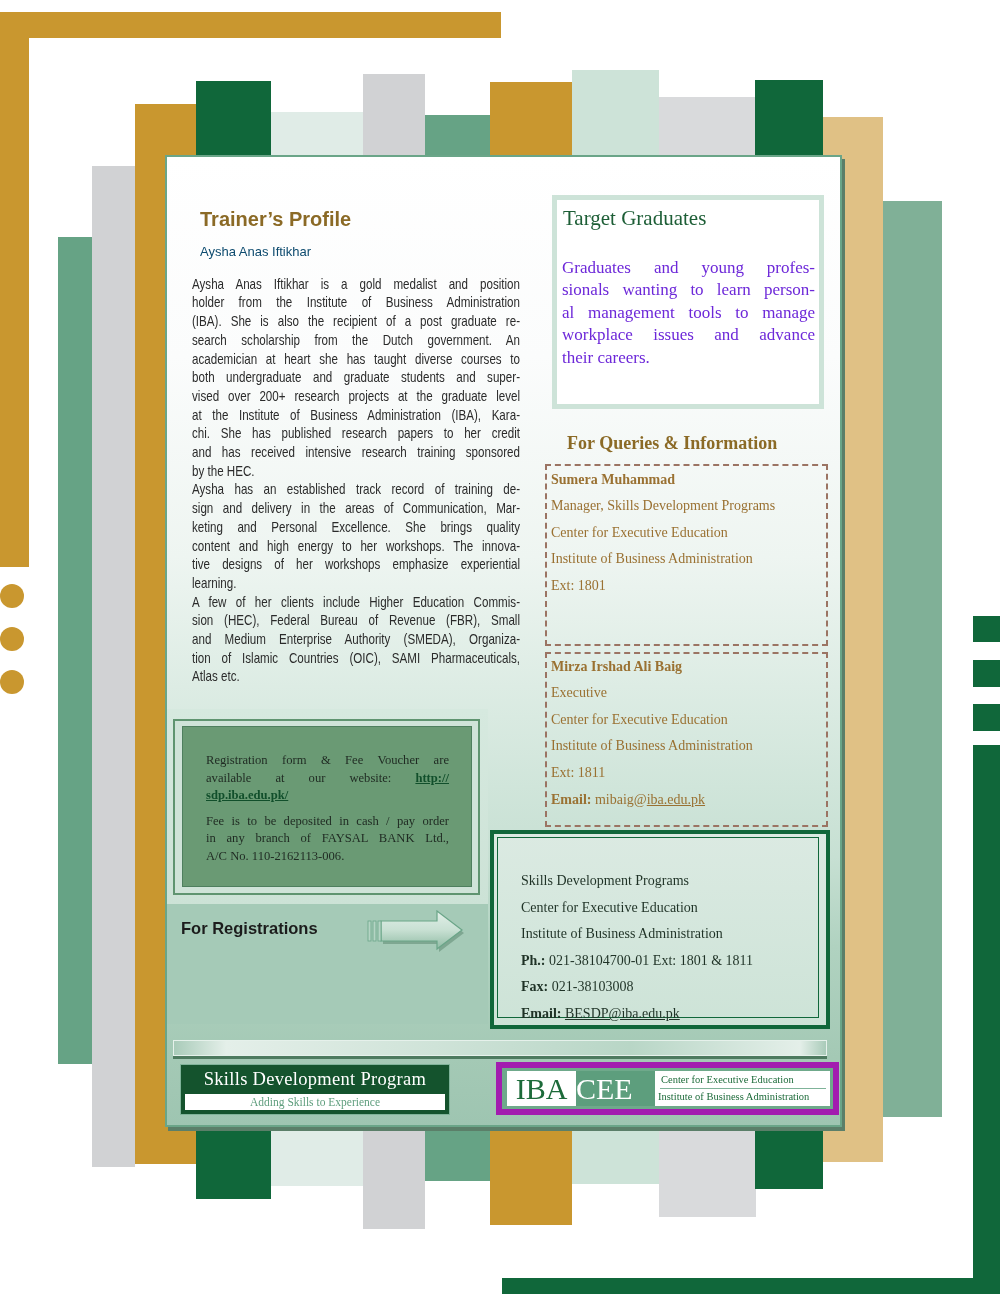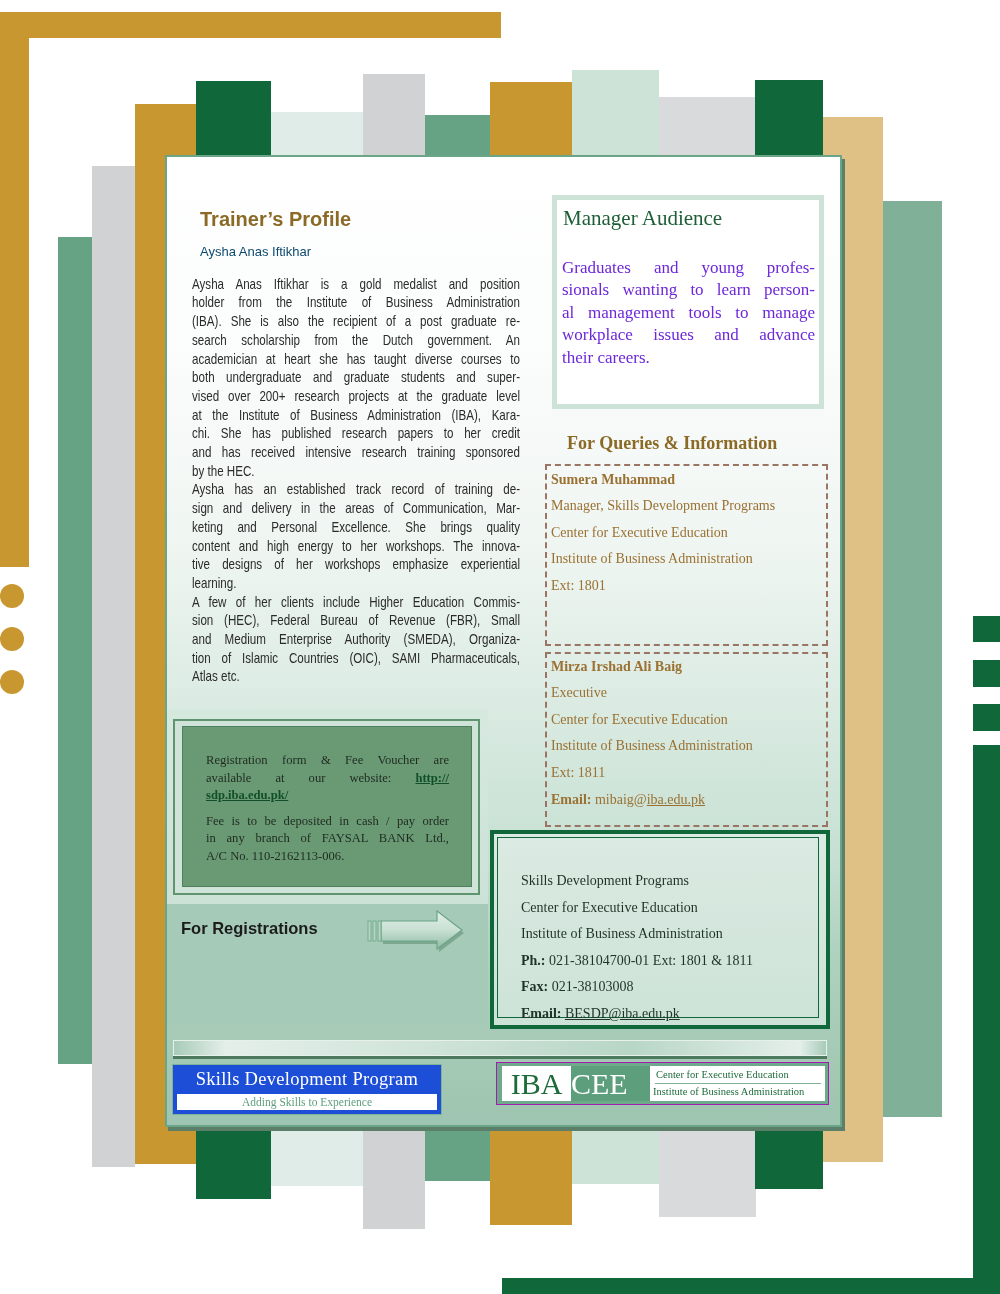--- a/index.html
+++ b/index.html
@@ -45,24 +45,24 @@
   #reg-cta { position:absolute; left:181px; top:905px; font-family:"Liberation Sans", sans-serif; font-weight:bold; font-size:16.5px; line-height:22px; color:#1c1c1c; white-space:nowrap; }
 
   
   #addr-box { position:absolute; left:490px; top:818px; width:332px; height:191px; border:4px solid #10673a; background:linear-gradient(180deg,#dbeae2,#cde3d7); }
   #addr-inner { position:absolute; left:497px; top:825px; width:320px; height:179px; border:1px solid #10673a; }
   .addr { position:absolute; left:521px; top:856px; font-size:14px; line-height:26.6px; color:#1f3226; white-space:nowrap; }
 
   
   #hbar { position:absolute; left:173px; top:1028px; width:652px; height:14px; border:1px solid #e6f1eb;
     background:linear-gradient(90deg,#a9cbb9 0%,#e4efe9 8%,#cfe3d8 40%,#b8d6c6 70%,#e4efe9 96%,#a9cbb9 100%); box-shadow:0 3px 0 #4d7a5f; }
-  #sdp { position:absolute; left:172px; top:1052px; width:268px; height:49px; background:#1d4ed8; border:1px solid #7fb399; }
+  #sdp { position:absolute; left:180px; top:1052px; width:268px; height:49px; background:#14532d; border:1px solid #7fb399; }
   #sdp-title { position:absolute; left:0; top:2px; width:268px; text-align:center; font-size:18.5px; line-height:24px; color:#ffffff; letter-spacing:0.3px; white-space:nowrap; }
   #sdp-tag { position:absolute; left:4px; top:29px; width:260px; height:16px; background:#ffffff; text-align:center; font-size:11.5px; line-height:16px; color:#5d9d7c; white-space:nowrap; }
-  #cee { position:absolute; left:496px; top:1050px; width:331px; height:41px; background:#6fa98b; border:1px solid #a21caf; }
+  #cee { position:absolute; left:496px; top:1050px; width:331px; height:41px; background:#6fa98b; border:6px solid #a21caf; }
   #cee-iba { position:absolute; left:5px; top:3px; width:69px; height:35px; background:#ffffff; color:#1d6b3a; font-size:30px; line-height:35px; text-align:center; }
   #cee-cee { position:absolute; left:74px; top:3px; width:79px; height:35px; background:#5d9e7d; color:#ffffff; font-size:30px; line-height:35px; text-align:left; }
   #cee-txt { position:absolute; left:153px; top:3px; width:175px; height:35px; background:#ffffff; }
   #cee-l1 { position:absolute; left:6px; top:2px; font-size:10.5px; line-height:14px; color:#1d6b3a; white-space:nowrap; }
   #cee-sep { position:absolute; left:5px; top:17px; width:166px; height:1px; background:#7fb399; }
   #cee-l2 { position:absolute; left:3px; top:19px; font-size:10.5px; line-height:14px; color:#1d6b3a; white-space:nowrap; }
 </style>
 </head>
 <body>
 
@@ -120,21 +120,21 @@
     <span class="jl">tive designs of her workshops emphasize experiential</span>
     <span class="ll">learning.</span>
     <span class="jl">A few of her clients include Higher Education Commis-</span>
     <span class="jl">sion (HEC), Federal Bureau of Revenue (FBR), Small</span>
     <span class="jl">and Medium Enterprise Authority (SMEDA), Organiza-</span>
     <span class="jl">tion of Islamic Countries (OIC), SAMI Pharmaceuticals,</span>
     <span class="ll">Atlas etc.</span>
   </div>
 
   <div id="ta-box"></div>
-  <div id="ta-title">Manager Audience</div>
+  <div id="ta-title">Target Graduates</div>
   <div id="ta-body">
     <span class="jl">Graduates and young profes-</span>
     <span class="jl">sionals wanting to learn person-</span>
     <span class="jl">al management tools to manage</span>
     <span class="jl">workplace issues and advance</span>
     <span class="ll">their careers.</span>
   </div>
 
   <div id="q-title">For Queries &amp; Information</div>
 

